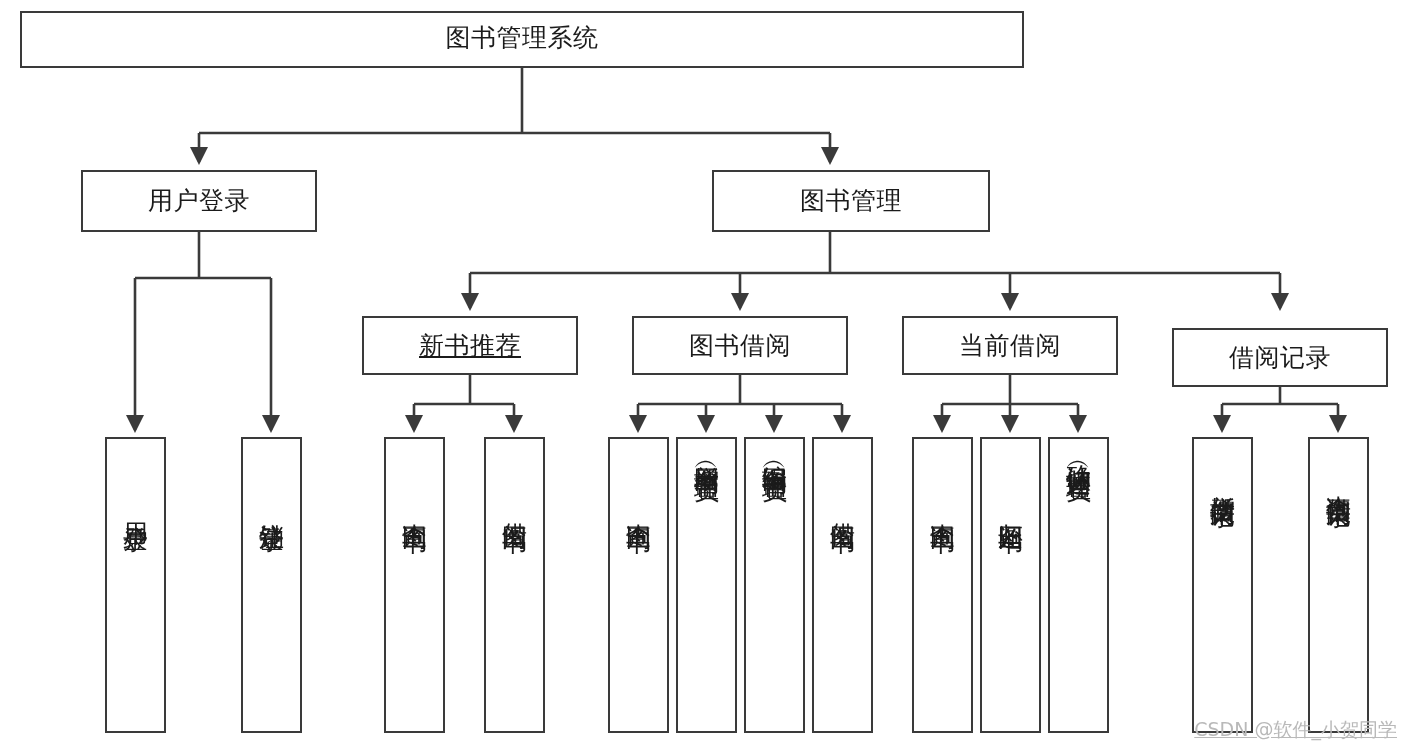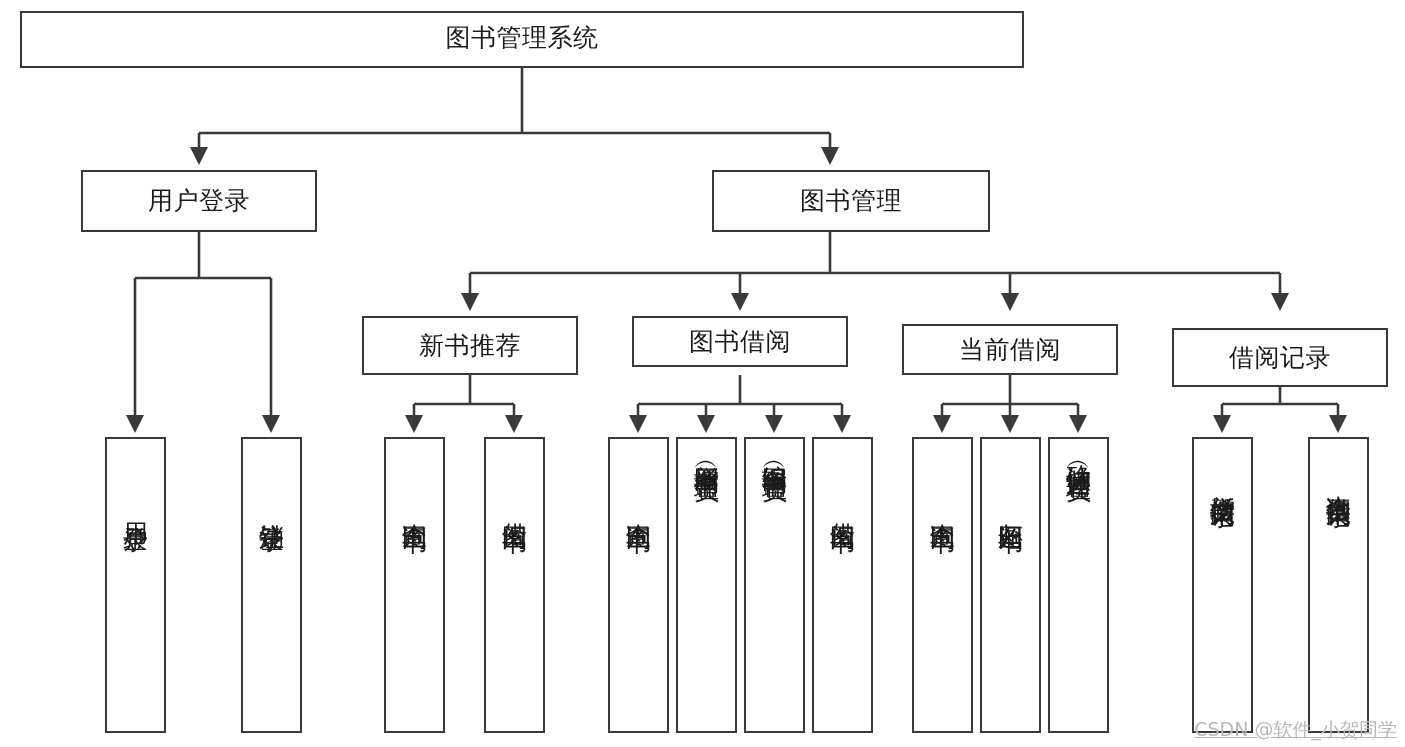--- a/index.html
+++ b/index.html
@@ -130,27 +130,27 @@
     <span class="node-label">图书管理系统</span>
   </div>
 
   <div class="node h" style="left:81px; top:170px; width:236px; height:62px;">
     <span class="node-label">用户登录</span>
   </div>
   <div class="node h" style="left:712px; top:170px; width:278px; height:62px;">
     <span class="node-label">图书管理</span>
   </div>
 
-  <div class="node h" style="left:362px; top:316px; width:216px; height:59px;">
+  <div class="node h" style="left:362px; top:316px; width:216px; height:59px;text-decoration:underline;">
     <span class="node-label">新书推荐</span>
   </div>
-  <div class="node h" style="left:632px; top:316px; width:216px; height:51px;">
+  <div class="node h" style="left:632px; top:316px; width:216px; height:59px;">
     <span class="node-label">图书借阅</span>
   </div>
-  <div class="node h" style="left:902px; top:324px; width:216px; height:51px;">
+  <div class="node h" style="left:902px; top:316px; width:216px; height:59px;">
     <span class="node-label">当前借阅</span>
   </div>
   <div class="node h" style="left:1172px; top:328px; width:216px; height:59px;">
     <span class="node-label">借阅记录</span>
   </div>
 
   <div class="node v" style="left:105px; top:437px; width:61px; height:296px; padding-top:64px;">
     <span class="node-label">用户登录</span>
   </div>
   <div class="node v" style="left:241px; top:437px; width:61px; height:296px; padding-top:64px;">

